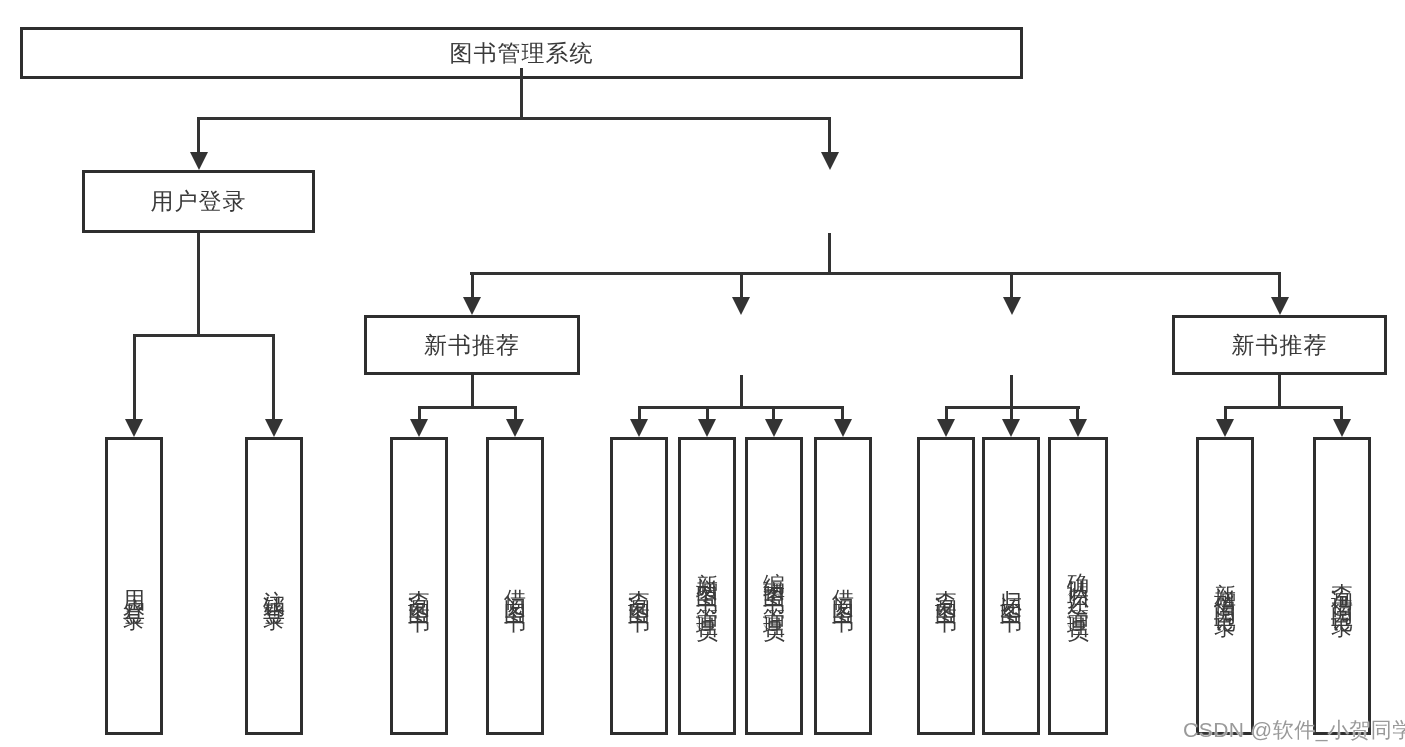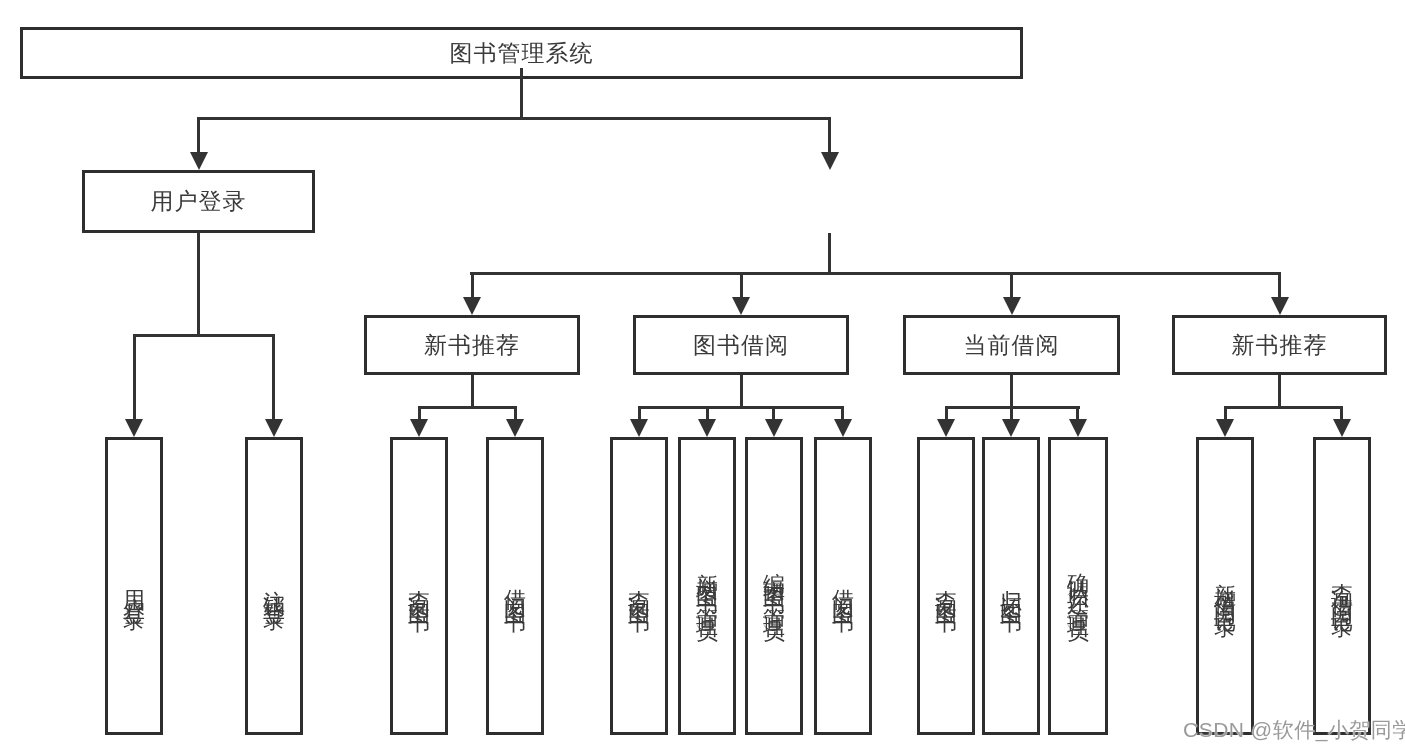--- a/index.html
+++ b/index.html
@@ -72,26 +72,20 @@
   <div class="arr" style="left:463px;top:297px"></div>
   <div class="vl" style="left:740px;top:273px;height:24px"></div>
   <div class="arr" style="left:732px;top:297px"></div>
   <div class="vl" style="left:1010px;top:273px;height:24px"></div>
   <div class="arr" style="left:1003px;top:297px"></div>
   <div class="vl" style="left:1278px;top:273px;height:24px"></div>
   <div class="arr" style="left:1271px;top:297px"></div>
 
   <div class="nbox" style="left:364px;top:315px;width:216px;height:60px">
     <span>新书推荐</span>
-  </div>
-  <div class="nbox" style="left:633px;top:315px;width:216px;height:60px">
-    <span>图书借阅</span>
-  </div>
-  <div class="nbox" style="left:903px;top:315px;width:217px;height:60px">
-    <span>当前借阅</span>
   </div>
   <div class="nbox" style="left:1172px;top:315px;width:215px;height:60px">
     <span>新书推荐</span>
   </div>
 
   <div class="vl" style="left:471px;top:375px;height:32px"></div>
   <div class="hl" style="left:418px;top:406px;width:99px"></div>
   <div class="vl" style="left:418px;top:408px;height:12px"></div>
   <div class="arr" style="left:410px;top:419px"></div>
   <div class="vl" style="left:514px;top:408px;height:12px"></div>

